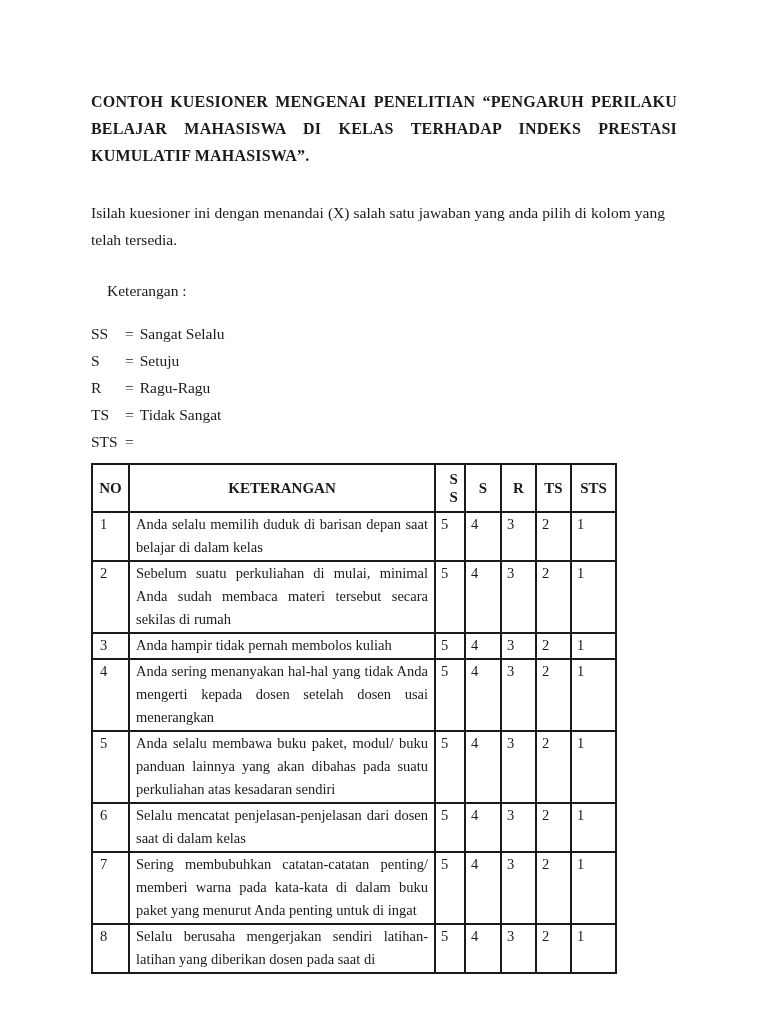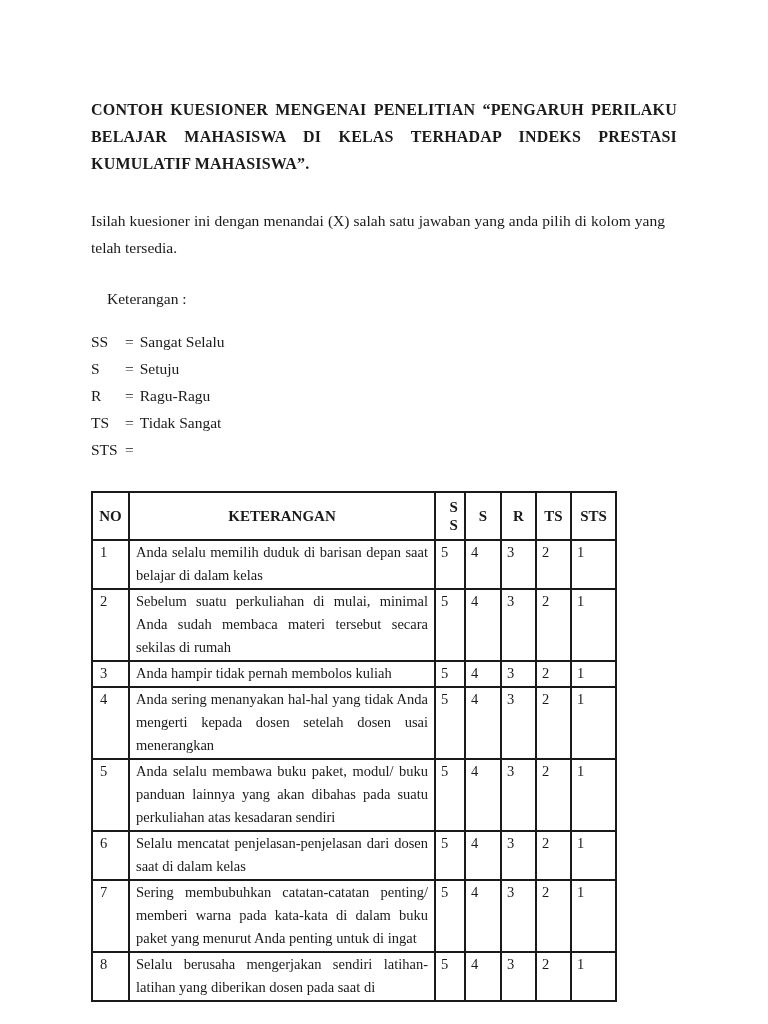--- a/index.html
+++ b/index.html
@@ -16,21 +16,21 @@
     -webkit-font-smoothing: antialiased;
   }
   .page {
     box-sizing: border-box;
     width: 768px;
     height: 1024px;
     padding: 88px 91px 0 91px;
     background: #ffffff;
   }
   .doc-title {
-    margin: 8px 0 30px 0;
+    margin: 0 0 30px 0;
     font-size: 16px;
     font-weight: bold;
     line-height: 27px;
     text-align: justify;
     letter-spacing: 0.2px;
   }
   .instruction {
     margin: 0 12px 24px 0;
     font-size: 15.5px;
     line-height: 27px;
@@ -45,21 +45,21 @@
     margin: 6px 0 0 0;
   }
   .legend-row {
     display: flex;
     font-size: 15.5px;
     line-height: 27px;
   }
   .legend-code { width: 34px; flex: 0 0 34px; }
   .legend-eq   { margin-right: 6px; }
   table.quest {
-    margin-top: 28px;
+    margin-top: 8px;
     width: 524px;
     border-collapse: collapse;
     table-layout: fixed;
     padding-left: 48px;
   }
   .quest th, .quest td {
     border: 2px solid #1a1a1a;
     overflow: hidden;
   }
   .quest th {

